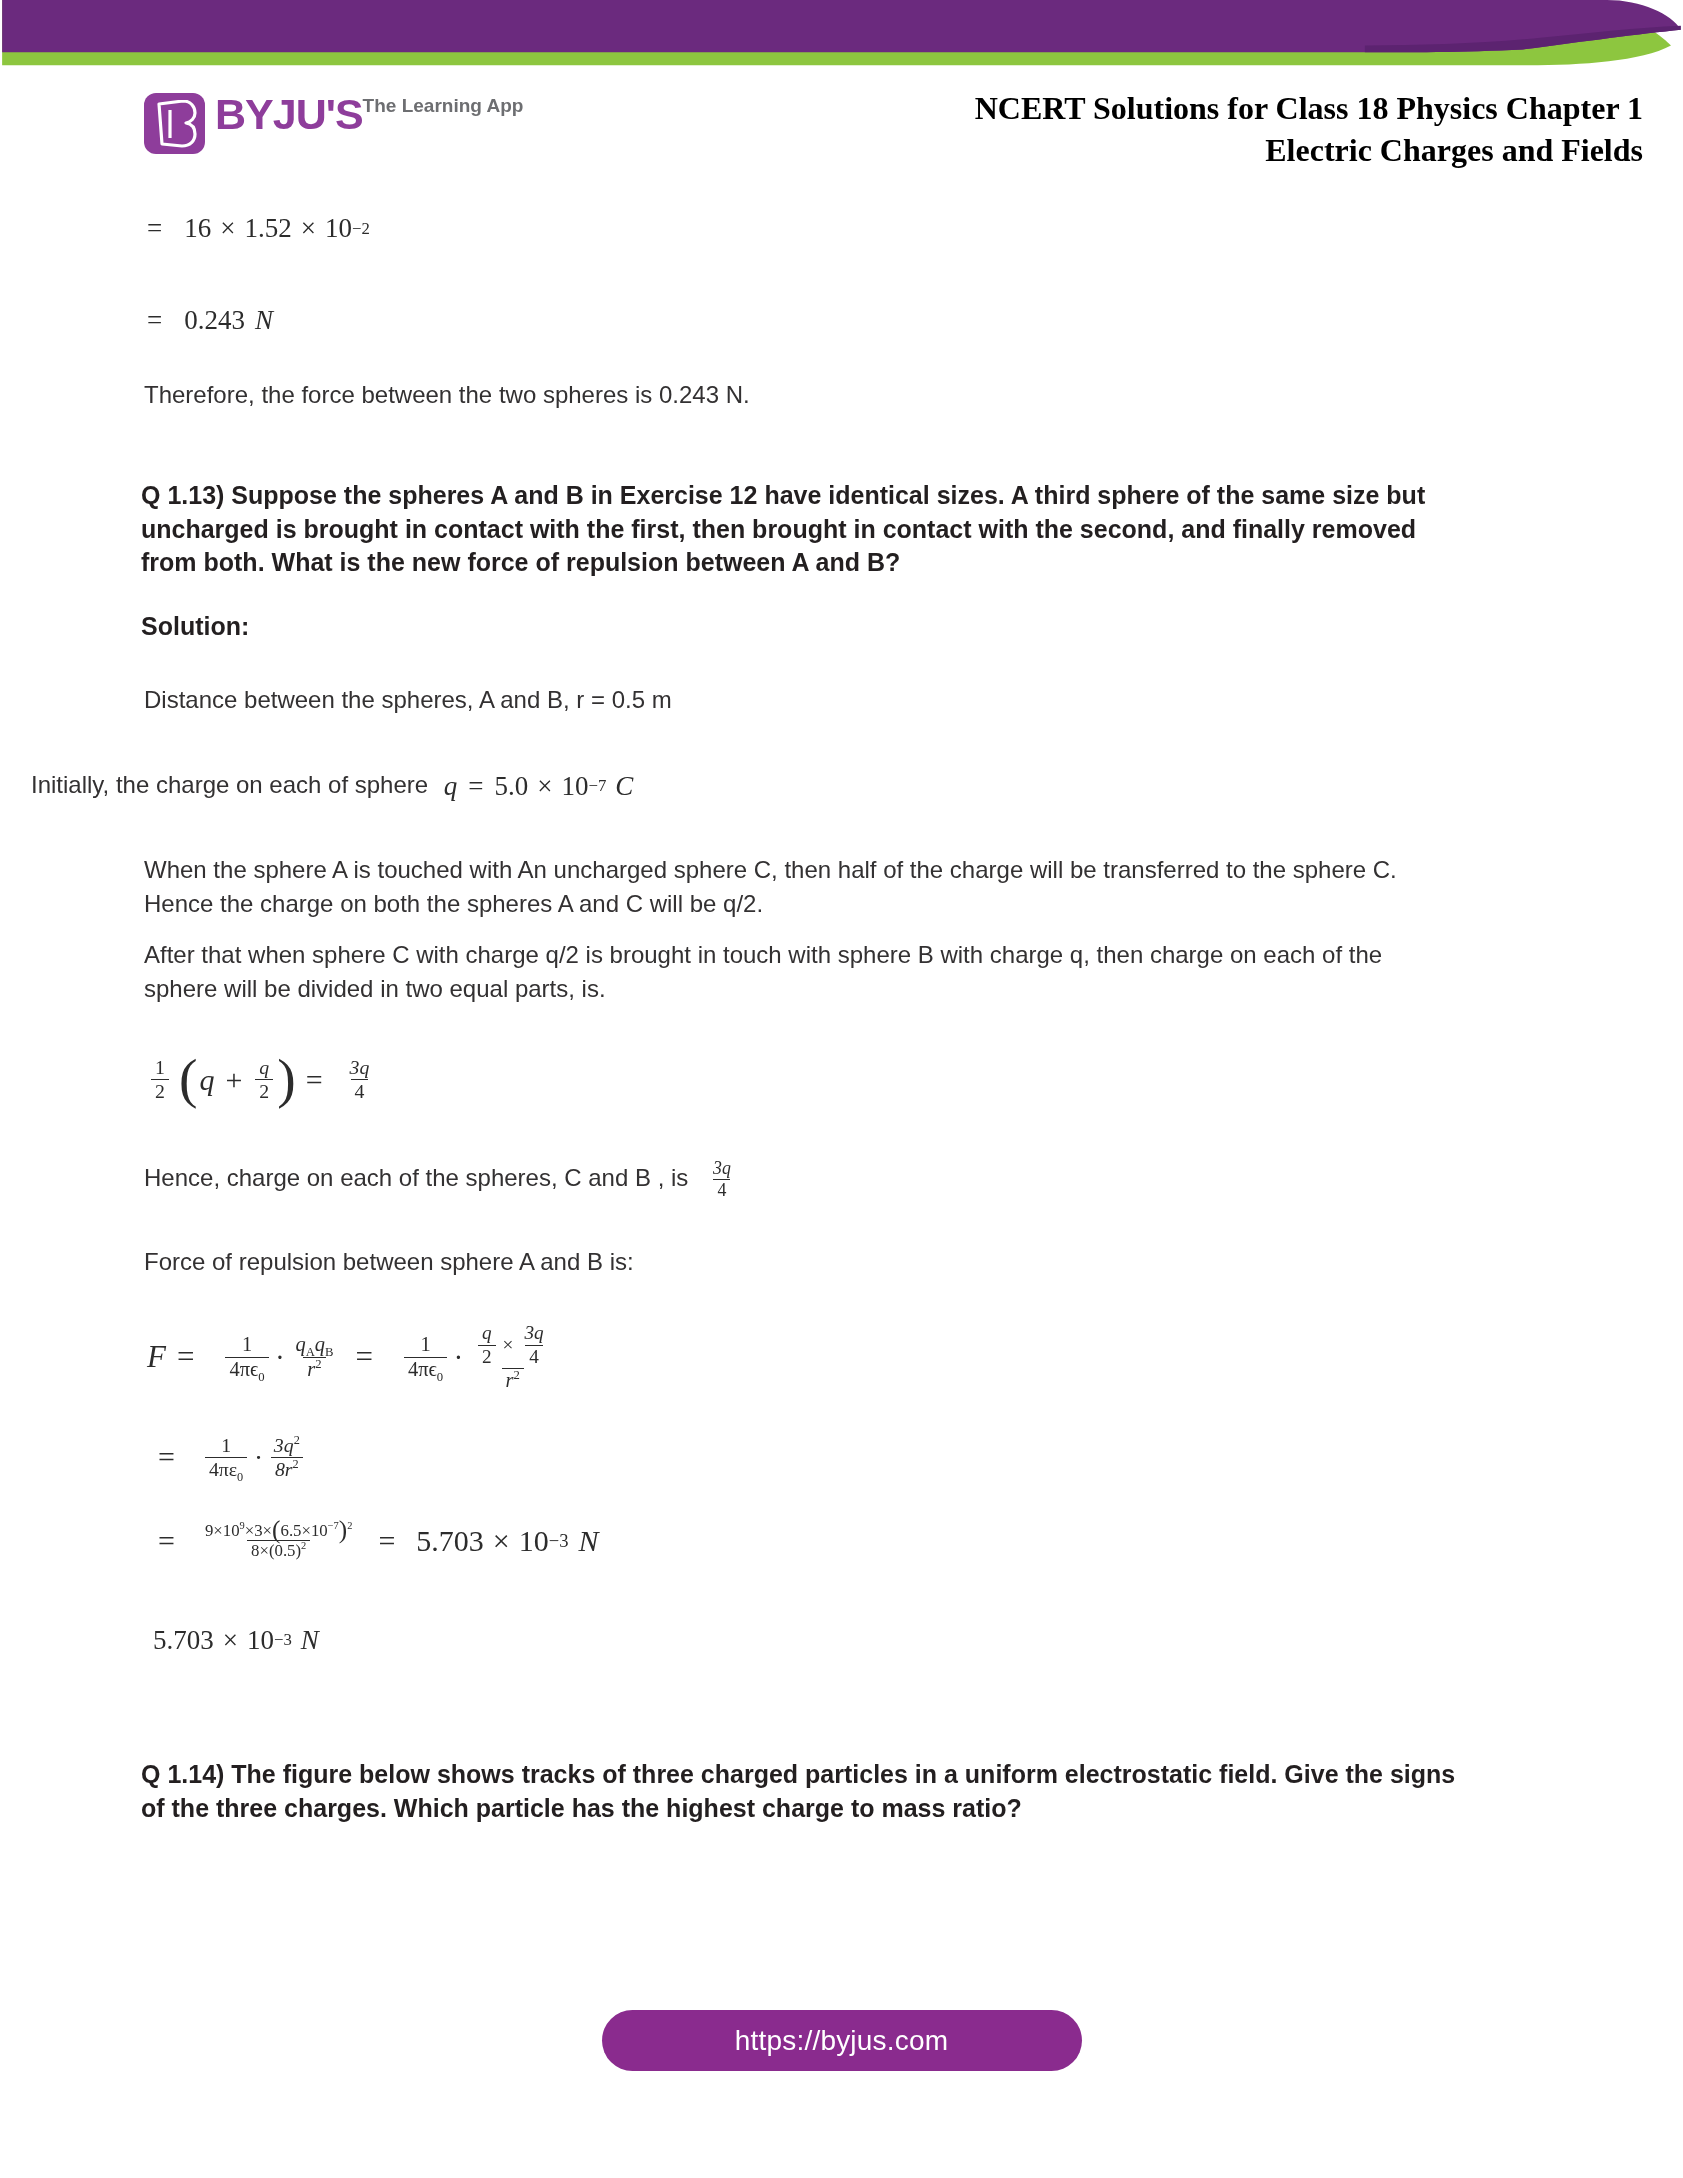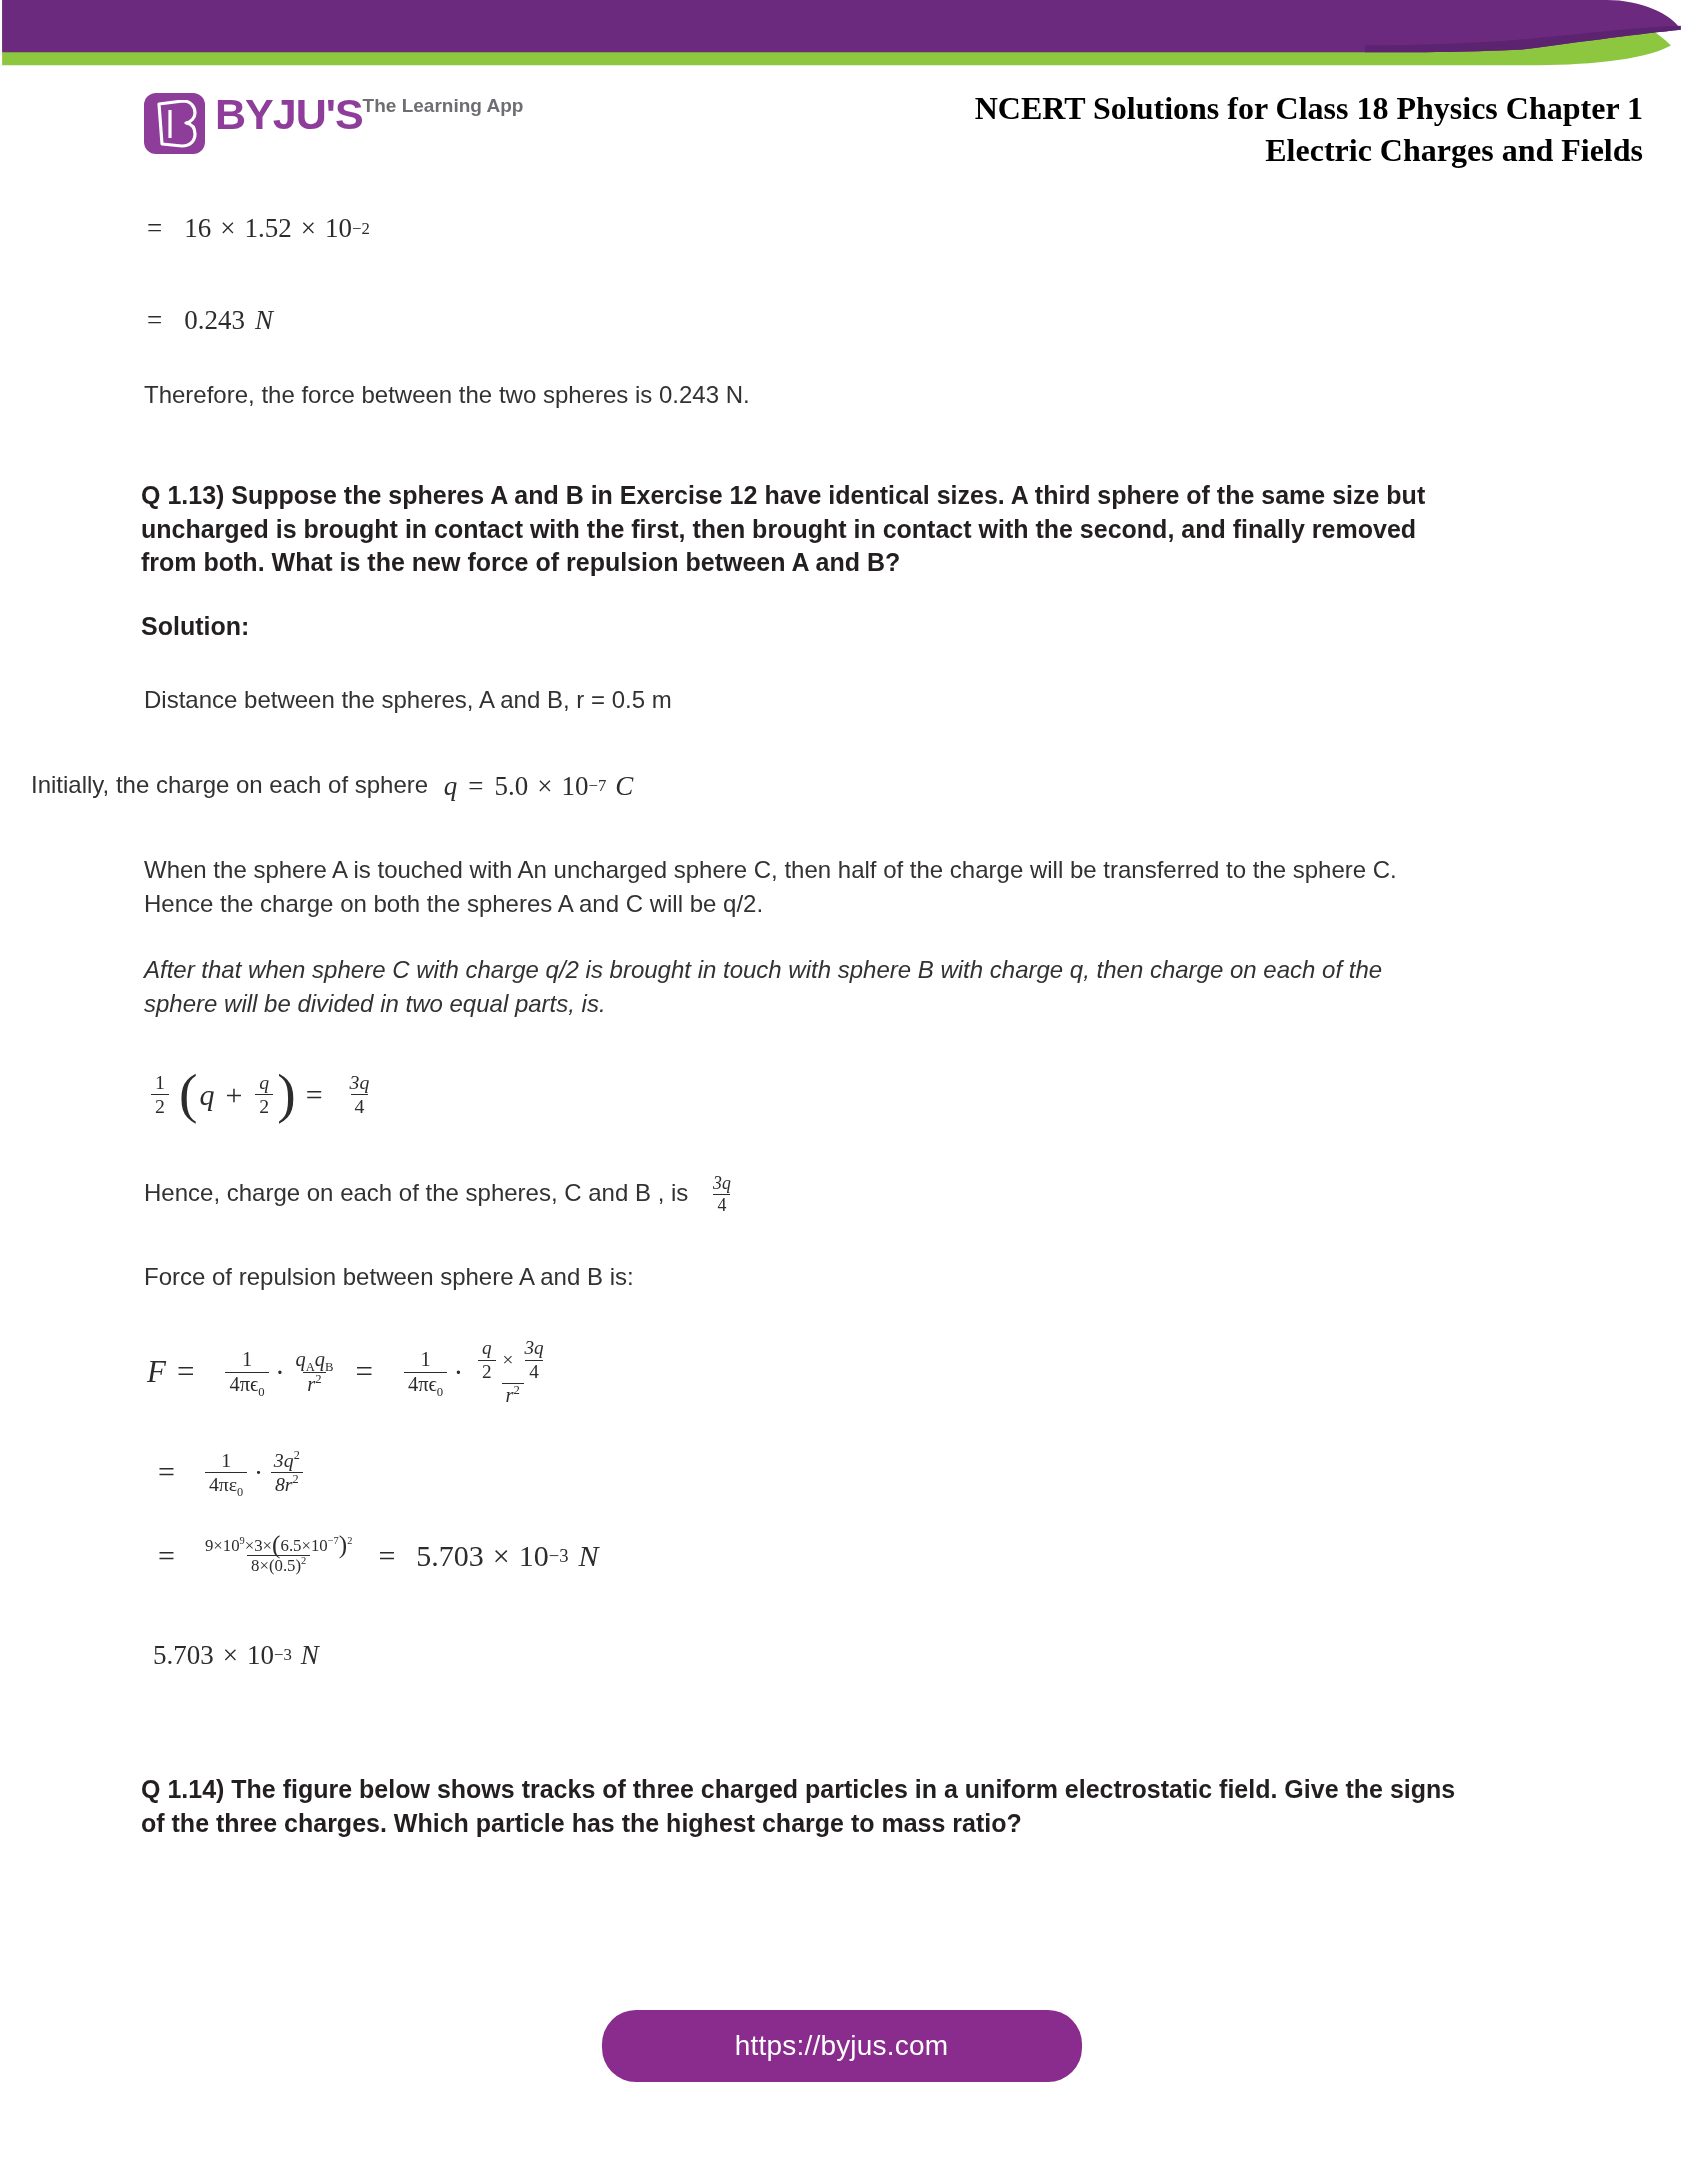--- a/index.html
+++ b/index.html
@@ -165,21 +165,21 @@
   }
   .dot { margin: 0 4px; font-weight: bold; }
 
   
   .footer-link {
     position: absolute;
     left: 50%;
     top: 2010px;
     transform: translateX(-50%);
     width: 480px;
-    height: 72px;
+    height: 61px;
     border-radius: 34px;
     background: #8A2B8E;
     color: #ffffff;
     display: flex;
     align-items: center;
     justify-content: center;
     font-family: "Liberation Sans", sans-serif;
     font-size: 28px;
     letter-spacing: 0.2px;
     text-decoration: none;
@@ -262,21 +262,21 @@
       <span class="op">×</span>
       <span>10</span>
         <sup>−7</sup>
       <span style="width:9px;display:inline-block;"></span>
       <span class="it">C</span>
     </span>
   </p>
 
   <p class="para narrow" style="margin-top:48px;">When the sphere A is touched with An uncharged sphere C, then half of the charge will be transferred to the sphere C. Hence the charge on both the spheres A and C will be q/2.</p>
 
-  <p class="para narrow" style="margin-top:32px;font-style:italic;">After that when sphere C with charge q/2 is brought in touch with sphere B with charge q, then charge on each of the sphere will be divided in two equal parts, is.</p>
+  <p class="para narrow" style="margin-top:17px;">After that when sphere C with charge q/2 is brought in touch with sphere B with charge q, then charge on each of the sphere will be divided in two equal parts, is.</p>
 
   <div class="blk mblock" style="margin-top:51px;">
     <span class="math" style="font-size:30px;">
       <span class="frac">
         <span class="num f-sm">1</span>
         <span class="den f-sm">2</span>
       </span>
       <span class="paren" style="margin-left:6px;">(</span>
       <span class="it" style="margin:0 2px;">q</span>
       <span class="op">+</span>

